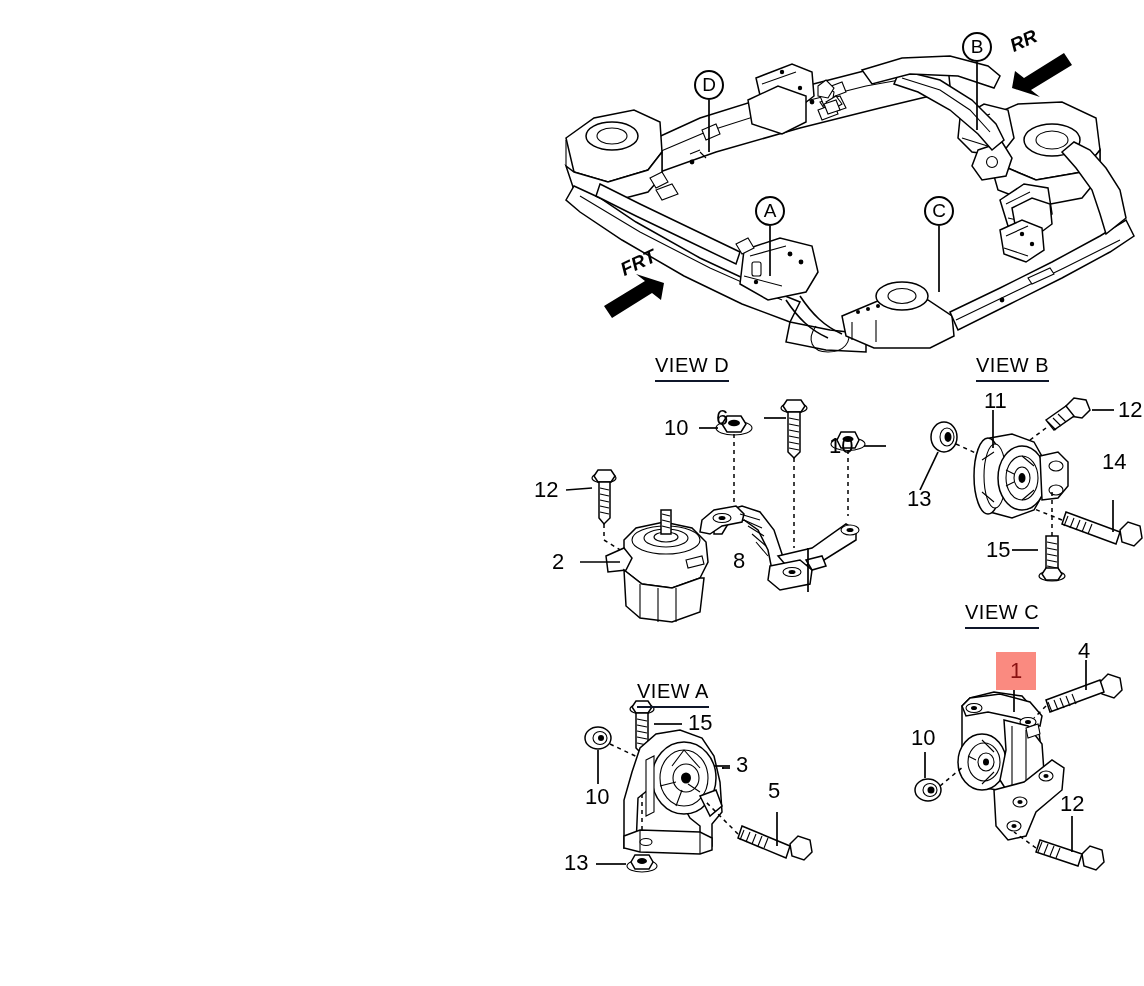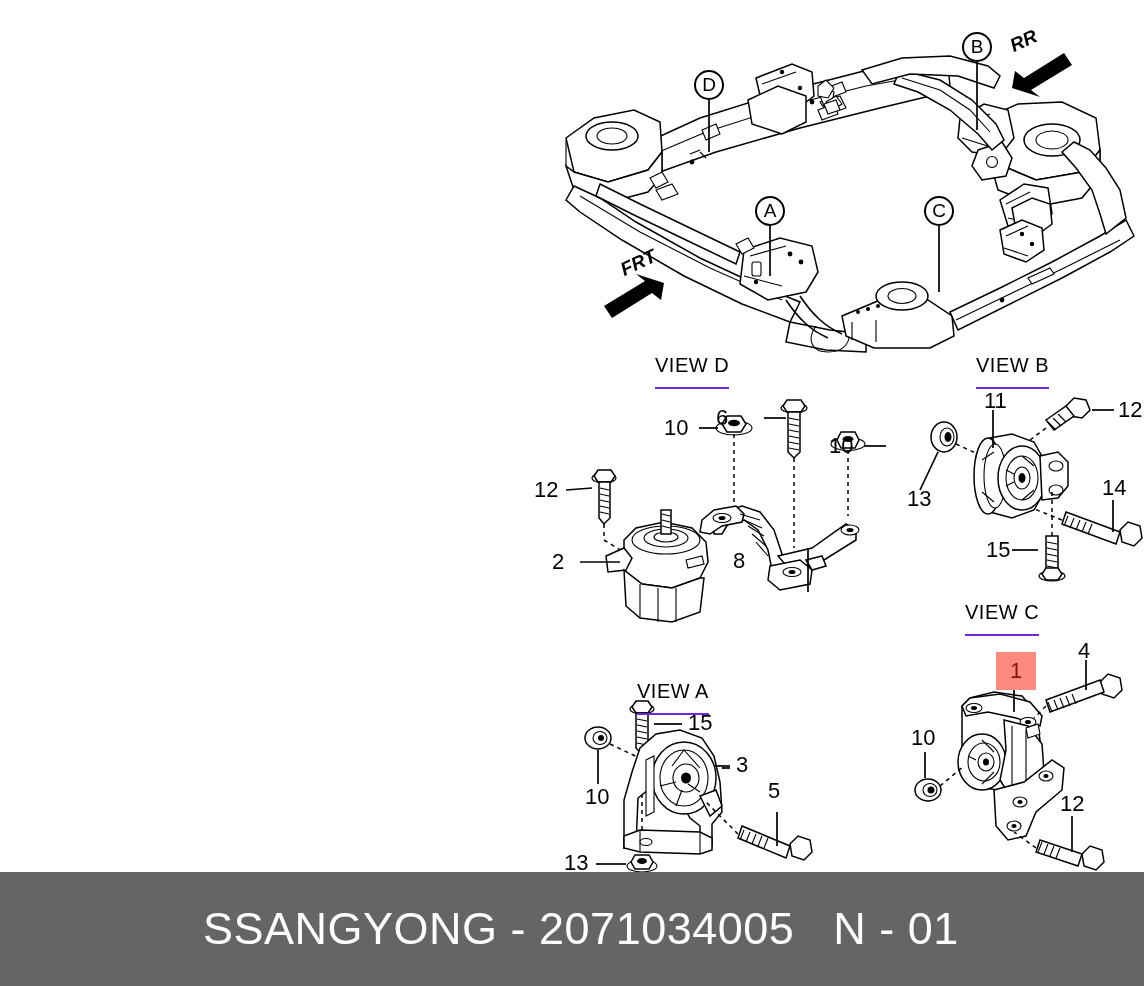--- a/index.html
+++ b/index.html
@@ -47,22 +47,22 @@
   .view-title {
     position: absolute;
     font-family: "Liberation Sans", sans-serif;
     font-size: 20px;
     color: #000000;
     letter-spacing: 0.5px;
     white-space: nowrap;
   }
   .view-title .tl {
     display: block;
-    padding-bottom: 10px;
-    border-bottom: 2px solid #6d28d9;
+    padding-bottom: 3px;
+    border-bottom: 2px solid #0f172a;
   }
   .num-label {
     position: absolute;
     font-family: "Liberation Sans", sans-serif;
     font-size: 22px;
     color: #000000;
     white-space: nowrap;
     line-height: 1;
   }
   .num-label.hl {
@@ -477,37 +477,34 @@
   <div class="num-label" style="left:534px; top:479px;">12</div>
   <div class="num-label" style="left:552px; top:551px;">2</div>
   <div class="num-label" style="left:733px; top:550px;">8</div>
 
   <div class="view-title" style="left:976px; top:354px;">
       <span class="tl">VIEW B</span>
     </div>
   <div class="num-label" style="left:984px; top:390px;text-align:right;">11</div>
   <div class="num-label" style="left:1118px; top:399px;">12</div>
   <div class="num-label" style="left:907px; top:488px;">13</div>
-  <div class="num-label" style="left:1102px; top:477px;text-align:right;">14</div>
+  <div class="num-label" style="left:1102px; top:451px;text-align:right;">14</div>
   <div class="num-label" style="left:986px; top:539px;">15</div>
 
   <div class="view-title" style="left:965px; top:601px;">
       <span class="tl">VIEW C</span>
     </div>
   <div class="num-label hl" style="left:996px; top:652px;">1</div>
   <div class="num-label" style="left:1078px; top:640px;">4</div>
   <div class="num-label" style="left:911px; top:727px;">10</div>
   <div class="num-label" style="left:1060px; top:793px;">12</div>
 
   <div class="view-title" style="left:637px; top:663px;margin-top:17px;">
       <span class="tl">VIEW A</span>
     </div>
   <div class="num-label" style="left:688px; top:712px;">15</div>
   <div class="num-label" style="left:585px; top:786px;">10</div>
   <div class="num-label" style="left:736px; top:754px;">3</div>
   <div class="num-label" style="left:768px; top:780px;">5</div>
   <div class="num-label" style="left:564px; top:852px;">13</div>
 
-  <div class="footer-bar">
-    <div class="footer-text">SSANGYONG - 2071034005   N - 01</div>
-  </div>
 
 </div>
 
 </body></html>

